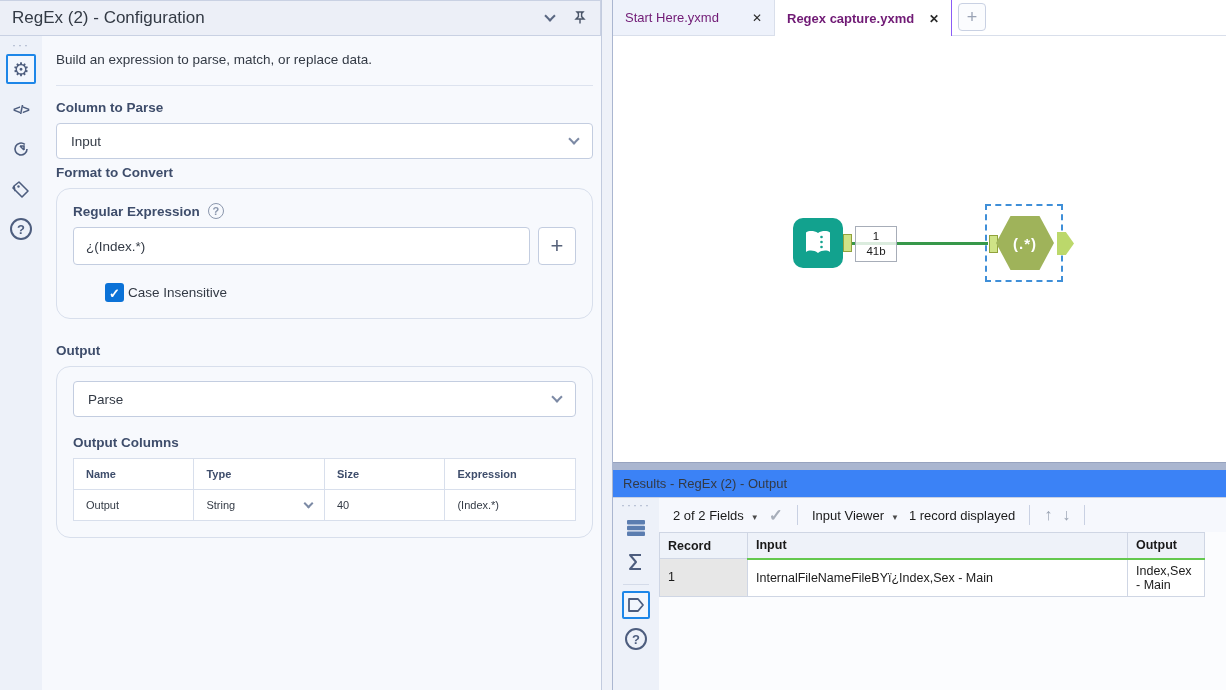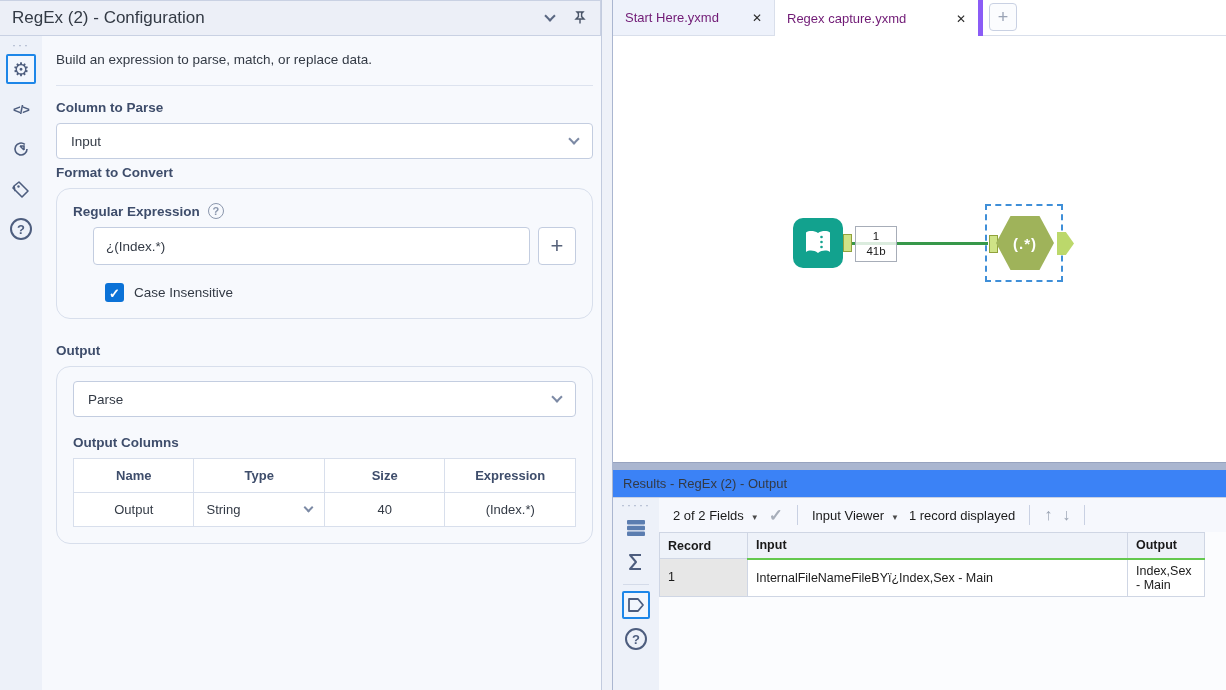--- a/index.html
+++ b/index.html
@@ -22,43 +22,43 @@
   .cfg-content { flex:1; padding:16px 8px 0 14px; overflow:hidden; }
   .desc { font-size:13.5px; color:#333a45; margin-bottom:18px; }
   .divider { border-top:1px solid #dde3ef; margin:0 0 14px 0; }
   .sec-label { font-size:13.5px; font-weight:bold; color:#3e4d6b; margin:14px 0 8px 0; }
   .selectbox { height:36px; background:#fff; border:1px solid #c3cde0; border-radius:4px; display:flex; align-items:center; padding:0 14px; font-size:13.5px; color:#333a45; }
   .selectbox .chev { margin-left:auto; border-color:#7c8aa5; }
   .groupbox { border:1px solid #d8dfec; border-radius:14px; padding:14px 16px 16px 16px; }
   .inline-label { display:flex; align-items:center; gap:8px; }
   .help-circle { width:16px; height:16px; border:1.5px solid #8b97ad; border-radius:50%; color:#8b97ad; font-size:11px; display:flex; align-items:center; justify-content:center; font-weight:bold; }
   .regex-row { display:flex; margin-top:8px; }
-  .text-input { flex:1; height:38px; background:#fff; border:1px solid #c3cde0; border-radius:4px; padding:0 12px; font-size:13.5px; color:#333a45; font-family:"Liberation Sans",sans-serif; outline:none;margin-left:20px; }
+  .text-input { flex:1; height:38px; background:#fff; border:1px solid #c3cde0; border-radius:4px; padding:0 12px; font-size:13.5px; color:#333a45; font-family:"Liberation Sans",sans-serif; outline:none; }
   .plus-btn { width:38px; height:38px; margin-left:8px; background:#fff; border:1px solid #c3cde0; border-radius:4px; display:flex; align-items:center; justify-content:center; }
   .i-plus::before { content:"+"; font-size:22px; color:#56627a; line-height:1; }
-  .check-row { display:flex; align-items:center; gap:10px; margin-top:18px;padding-left:32px; }
+  .check-row { display:flex; align-items:center; gap:4px; margin-top:18px;padding-left:32px; }
   .checkbox { width:19px; height:19px; background:#0b72d7; border-radius:3px; display:flex; align-items:center; justify-content:center; }
   .i-check-w::before { content:"✓"; color:#fff; font-size:13px; font-weight:bold; }
   .check-label { font-size:13.5px; color:#333a45; }
   table.cols { width:100%; border-collapse:collapse; background:#fff; margin-top:4px; }
-  table.cols th, table.cols td { border:1px solid #d8dfec; text-align:center; padding:9px 12px; font-size:13px; }
+  table.cols th, table.cols td { border:1px solid #d8dfec; text-align:left; padding:9px 12px; font-size:11px; }
   table.cols th { color:#3e4d6b; }
   table.cols td { color:#333a45; }
   .type-cell { display:flex; align-items:center; }
   .type-cell .chev { margin-left:auto; border-color:#7c8aa5; width:7px; height:7px; }
   .expr { color:#7e8fb4; }
 
   .vdivider { position:absolute; left:601px; top:0; width:12px; height:690px; background:#eef1f8; border-left:1px solid #c2cbde; border-right:1px solid #aab6d0; }
 
   
   .right { position:absolute; left:613px; top:0; width:613px; height:690px; }
   .tabbar { height:36px; display:flex; background:#fff; border-bottom:1px solid #d9dfeb; }
   .tab { display:flex; align-items:center; padding:0 12px; font-size:13px; color:#701a75; }
   .tab.inactive { background:#eef2fb; border-right:1px solid #d9dfeb; width:162px; }
-  .tab.active { background:#fff; font-weight:normal; width:208px; border-right:5px solid #8b5cf6; margin-bottom:-1px; }
+  .tab.active { background:#fff; font-weight:bold; width:177px; border-right:1px solid #8b5cf6; margin-bottom:-1px; }
   .tab .close { margin-left:auto; }
   .i-close::before { content:"✕"; font-size:12px; color:#2a2a2a; }
   .newtab-btn { width:28px; height:28px; margin:3px 0 0 6px; border:1px solid #c9d1e3; border-radius:4px; background:#fbfcfe; display:flex; align-items:center; justify-content:center; }
   .newtab-btn::before { content:"+"; font-size:18px; color:#9aa3b5; }
 
   .canvas { position:relative; height:426px; background:#fff; overflow:hidden; }
   .tool-input { position:absolute; left:180px; top:182px; width:50px; height:50px; background:#12a28e; border-radius:10px; display:flex; align-items:center; justify-content:center; }
   .anchor-sq { position:absolute; width:9px; height:18px; background:#cfe387; border:1px solid #91a23c; }
   .conn { position:absolute; left:237px; top:206px; width:138px; height:3px; background:#37984a; }
   .ann-box { position:absolute; left:242px; top:190px; width:42px; height:36px; background:rgba(255,255,255,0.82); border:1px solid #a7adb8; display:flex; flex-direction:column; align-items:center; justify-content:center; font-size:11.5px; color:#1a1a1a; line-height:15px; }

